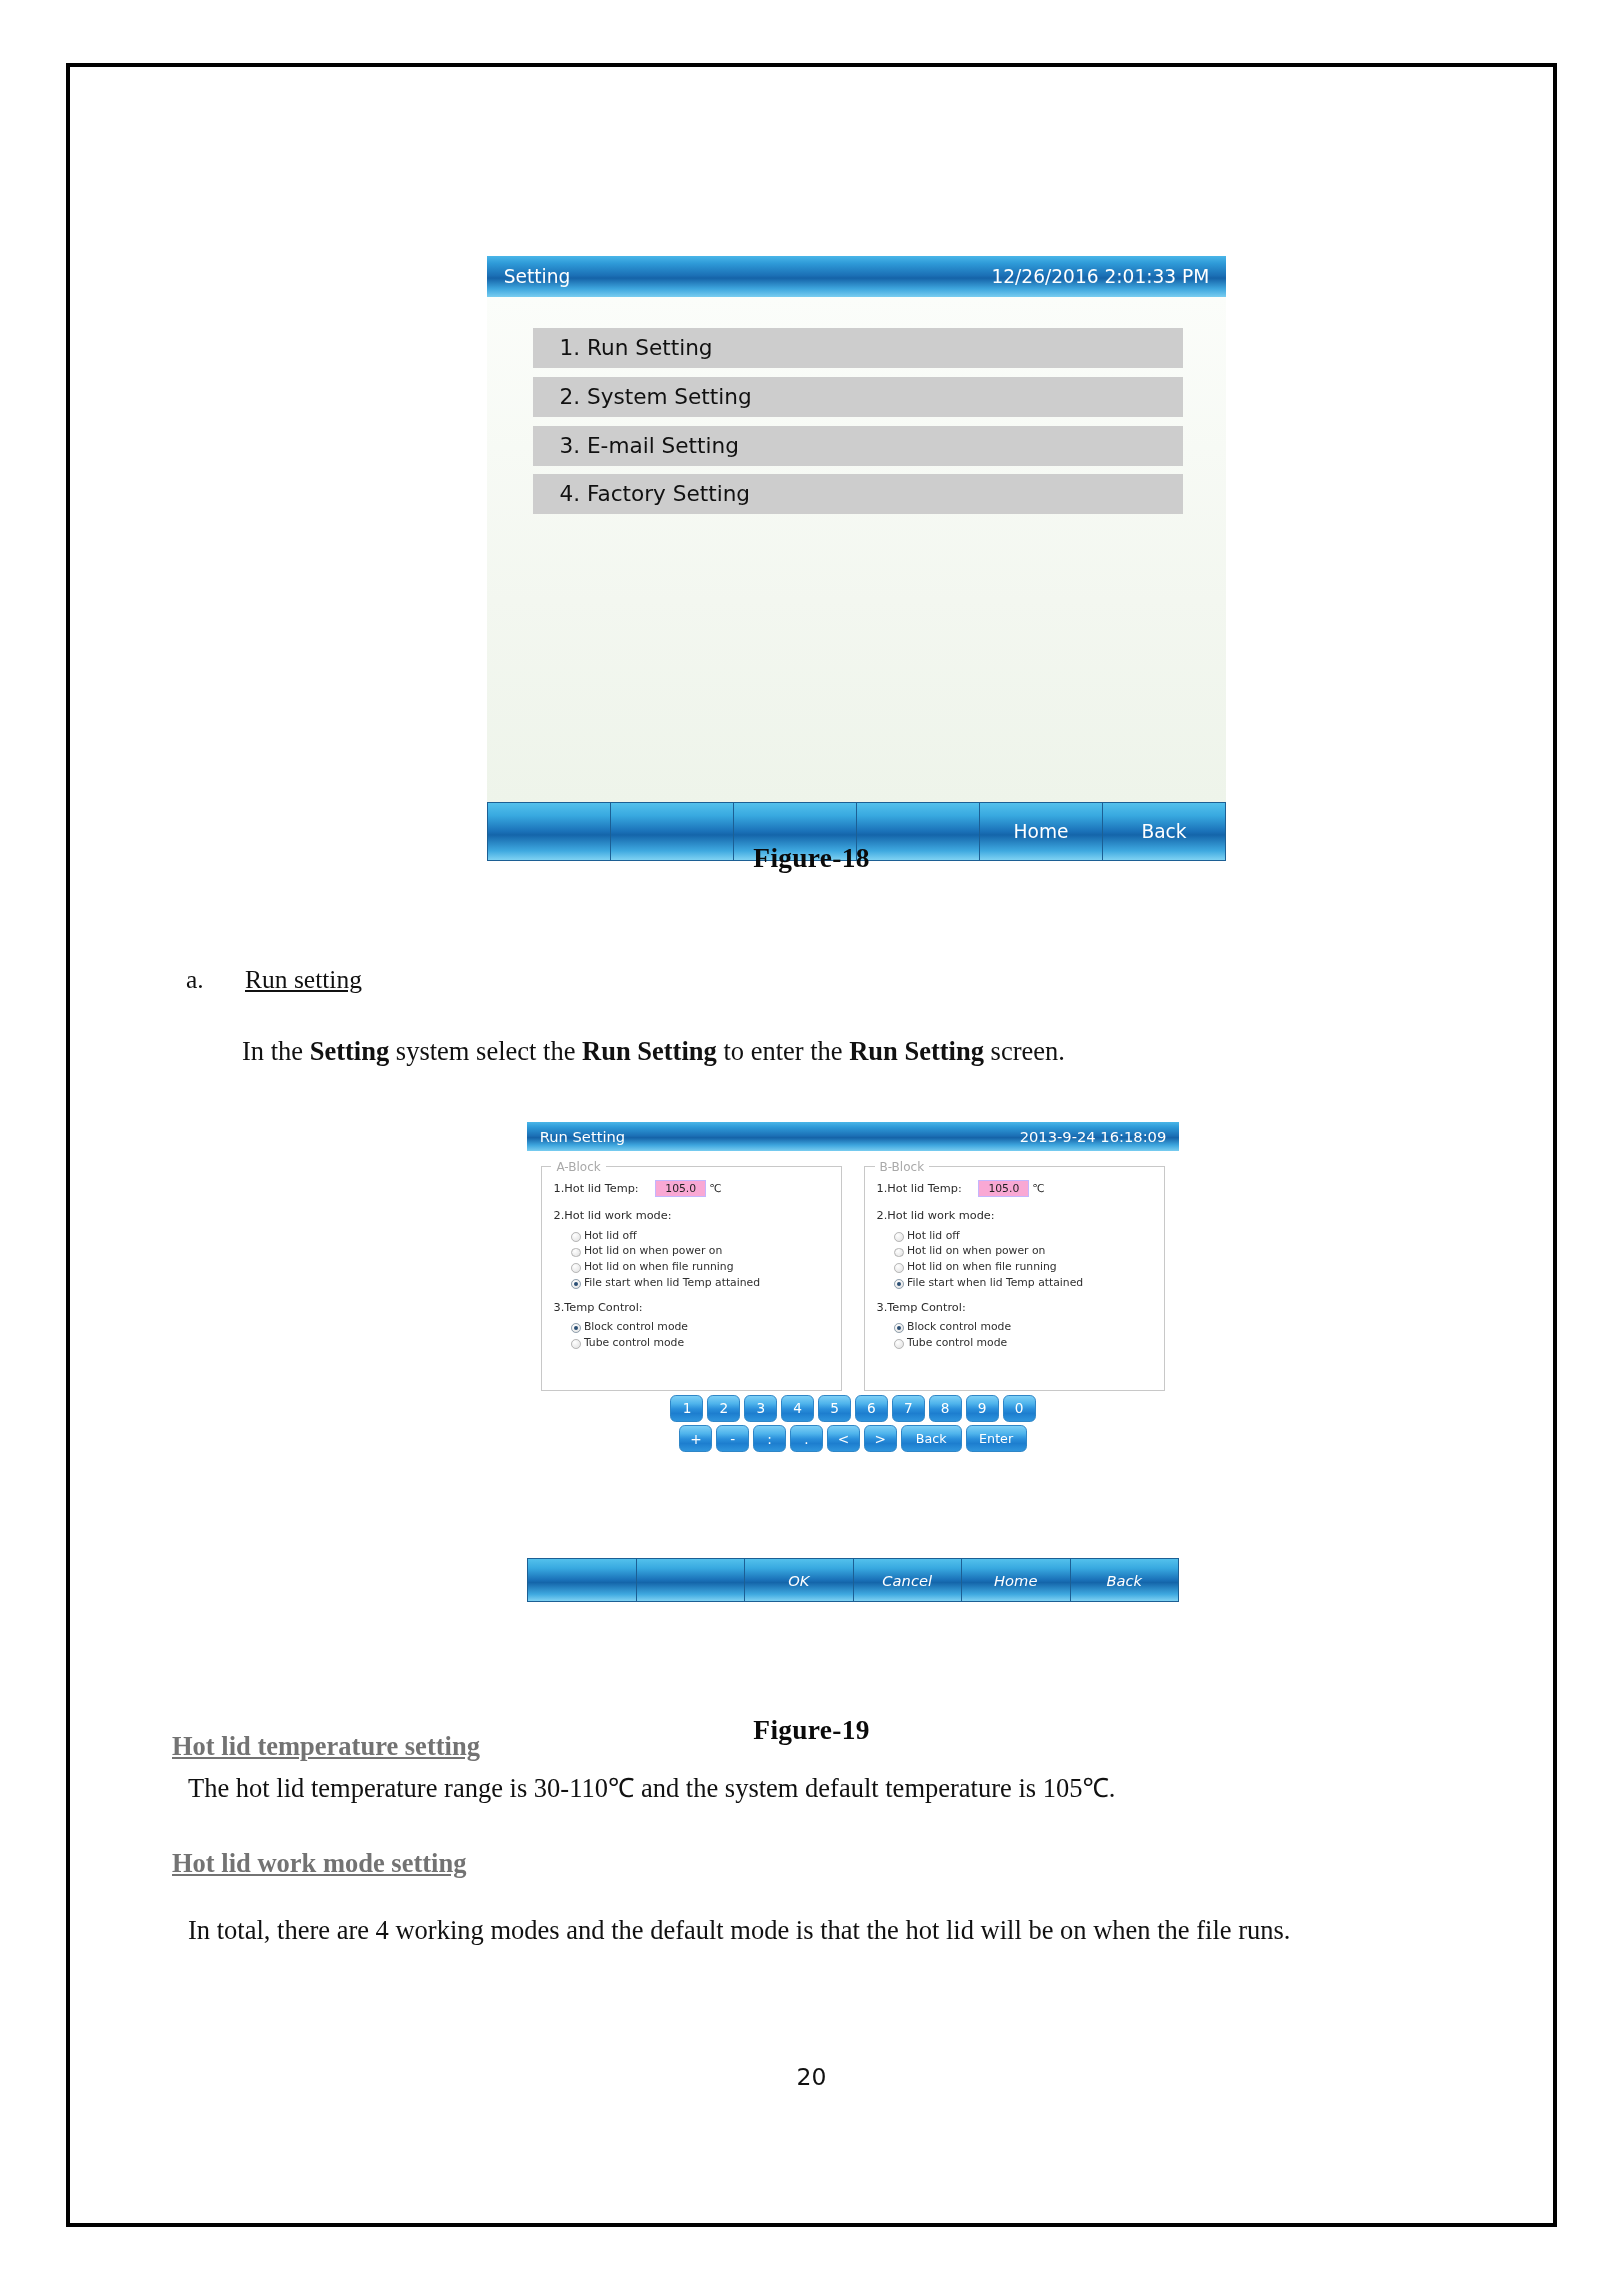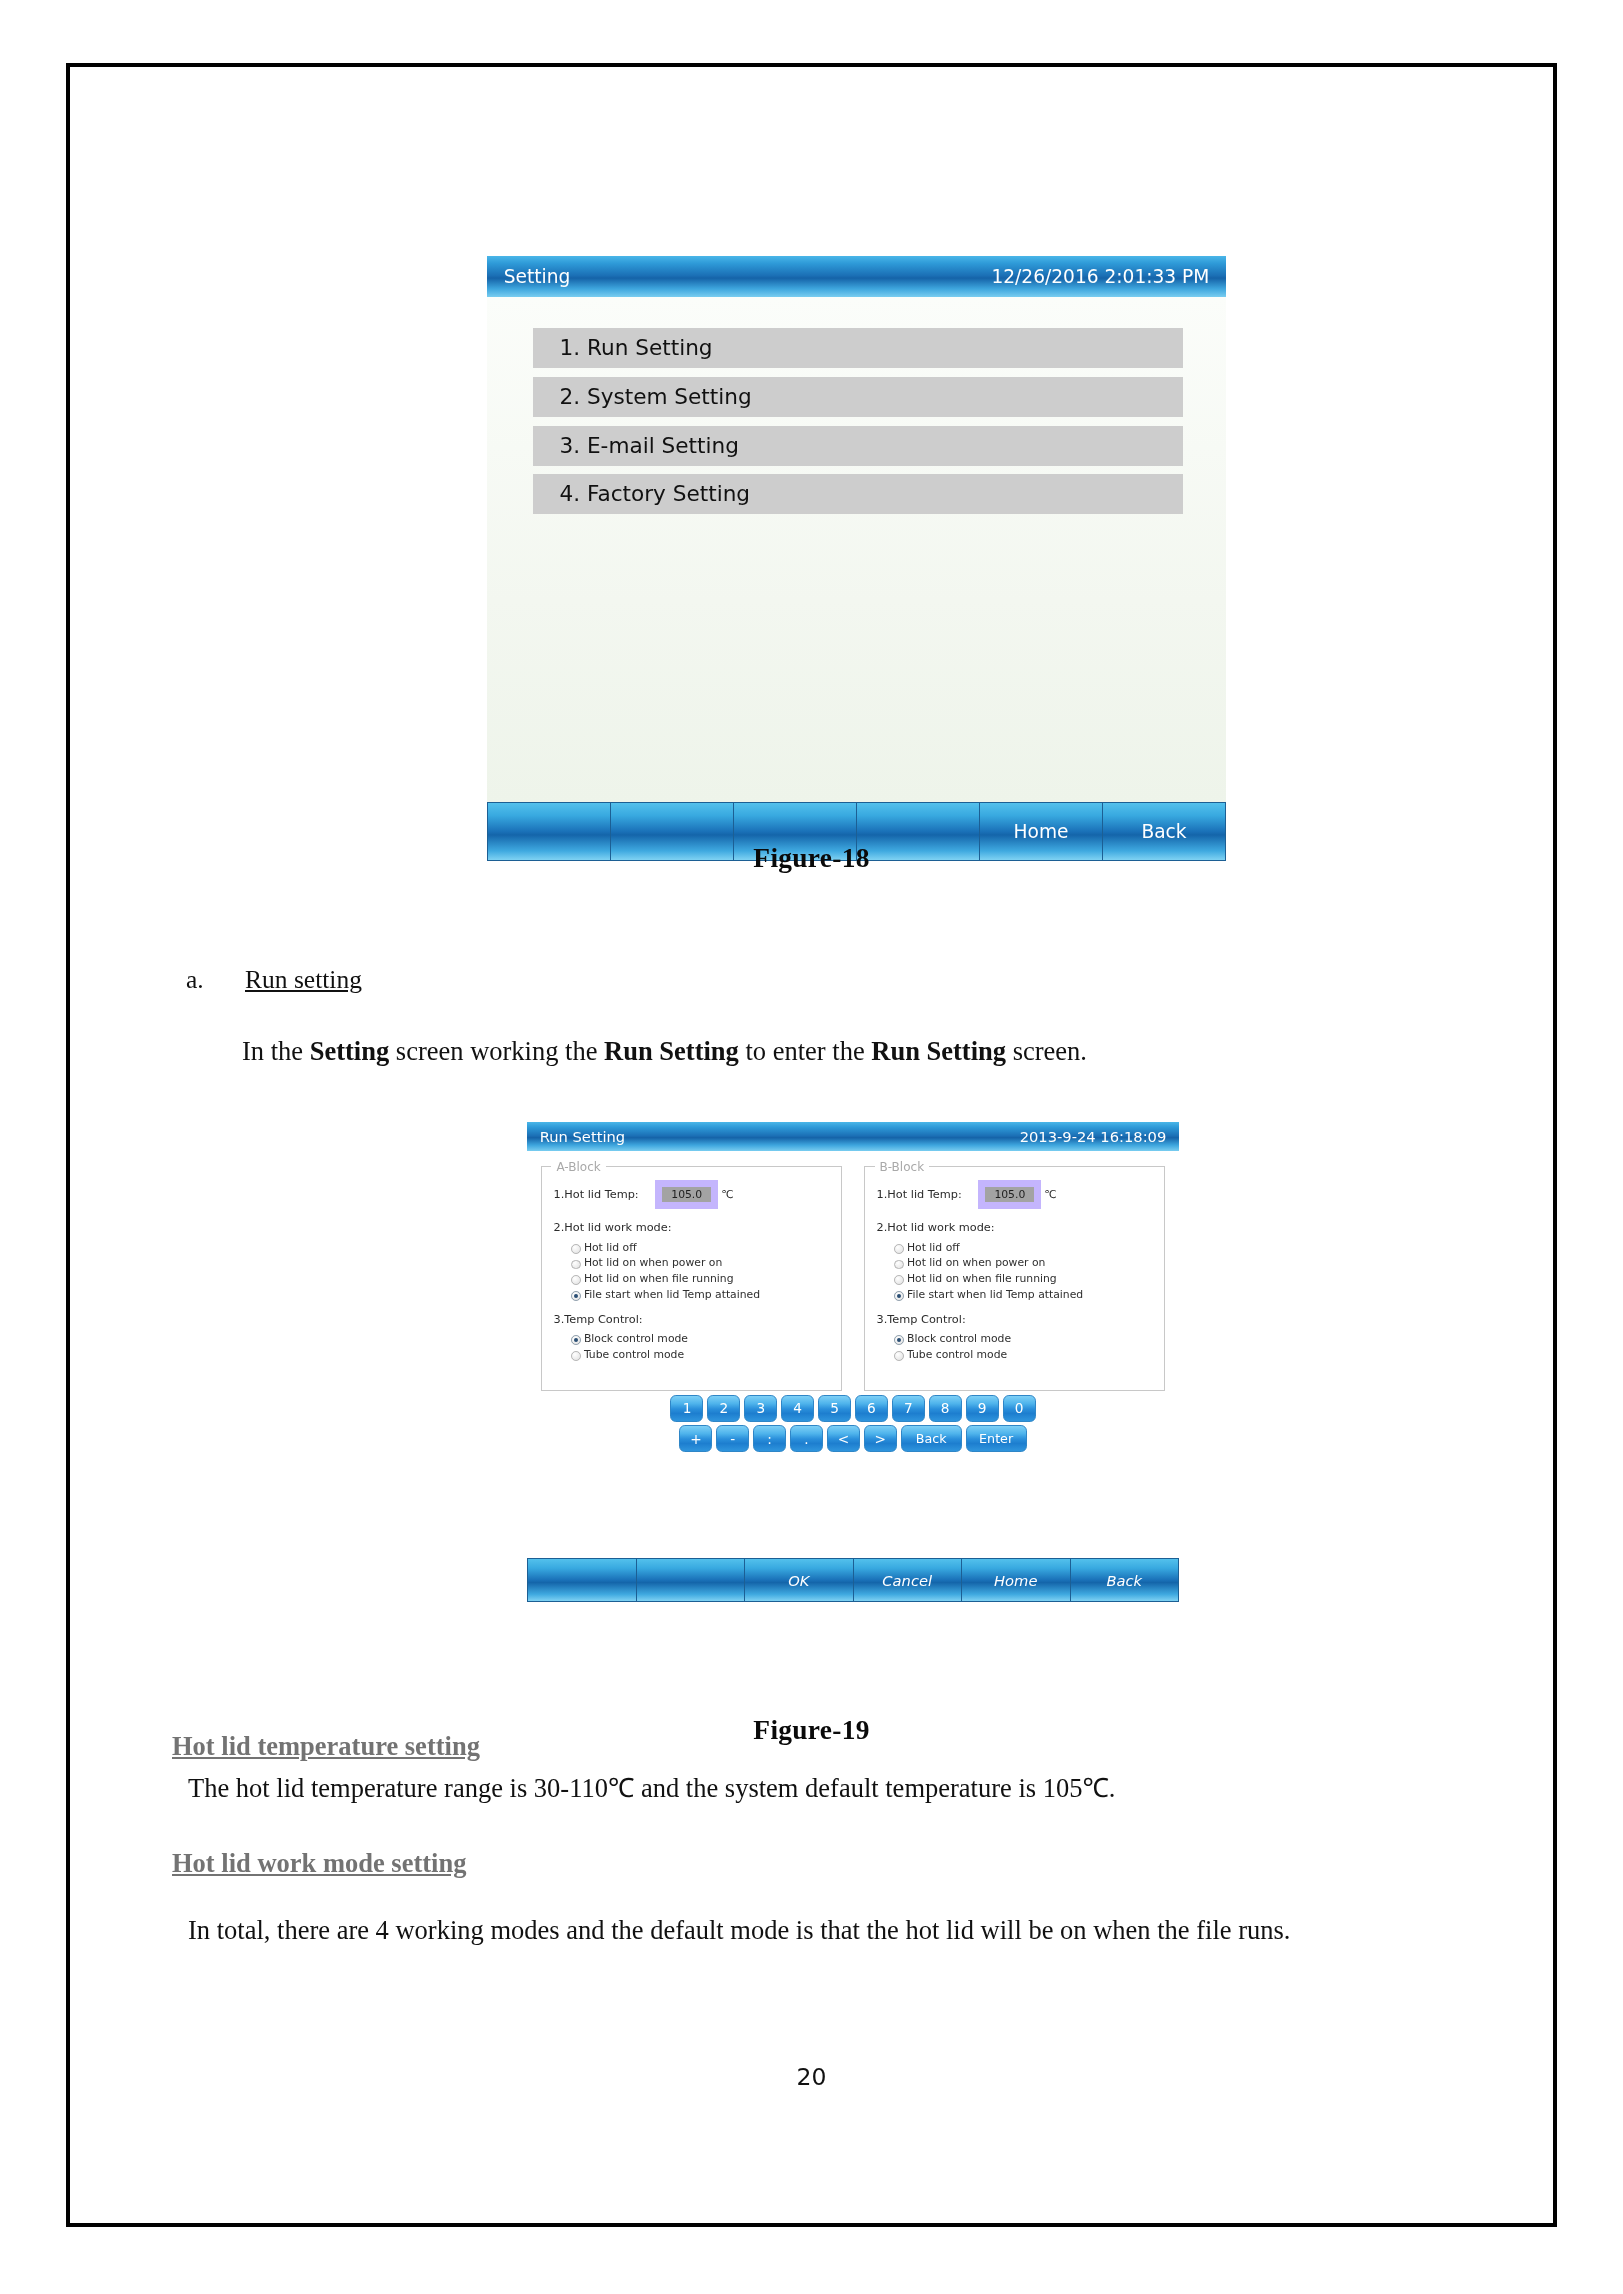--- a/index.html
+++ b/index.html
@@ -165,22 +165,22 @@
   }
   .temp-row {
     display: flex;
     align-items: center;
     gap: 3px;
     margin-bottom: 11.8px;
     font-size: 11.3px;
   }
   .temp-label { color: #2b2b2b; }
   .temp-field {
-    border: 7px solid #c4b5fd;
-    background: #a3a3a3;
+    border: 1px solid #c4b5fd;
+    background: #f9a8d4;
     min-width: 39px;
     padding: 1px 4.9px;
     text-align: center;
     font-size: 10.8px;
     color: #1f1f1f;
     margin-left: 13.7px;
   }
   .temp-unit { color: #2b2b2b; font-size: 10.8px; }
 
   .grp-title { margin: 2px 0 3.9px 0; font-size: 11.3px; color: #2b2b2b; }
@@ -343,21 +343,21 @@
     </div>
   </div>
 
   <div class="caption" id="cap18">Figure-18</div>
 
   <div class="list-a">
     <span class="marker">a.</span><span class="u">Run setting</span>
   </div>
 
   <div class="para-indent">
-    <span>In the </span><b class="bold">Setting</b><span> screen working the </span><b class="bold">Run Setting</b><span> to enter the </span><b class="bold">Run Setting</b><span> screen.</span>
+    <span>In the </span><b class="bold">Setting</b><span> system select the </span><b class="bold">Run Setting</b><span> to enter the </span><b class="bold">Run Setting</b><span> screen.</span>
   </div>
 
   <div class="device" id="fig19">
     <div class="titlebar">
       <span class="t-left">Run Setting</span>
       <span class="t-right">2013-9-24 16:18:09</span>
     </div>
 
     <div class="screen-body">
       <div class="blocks">

